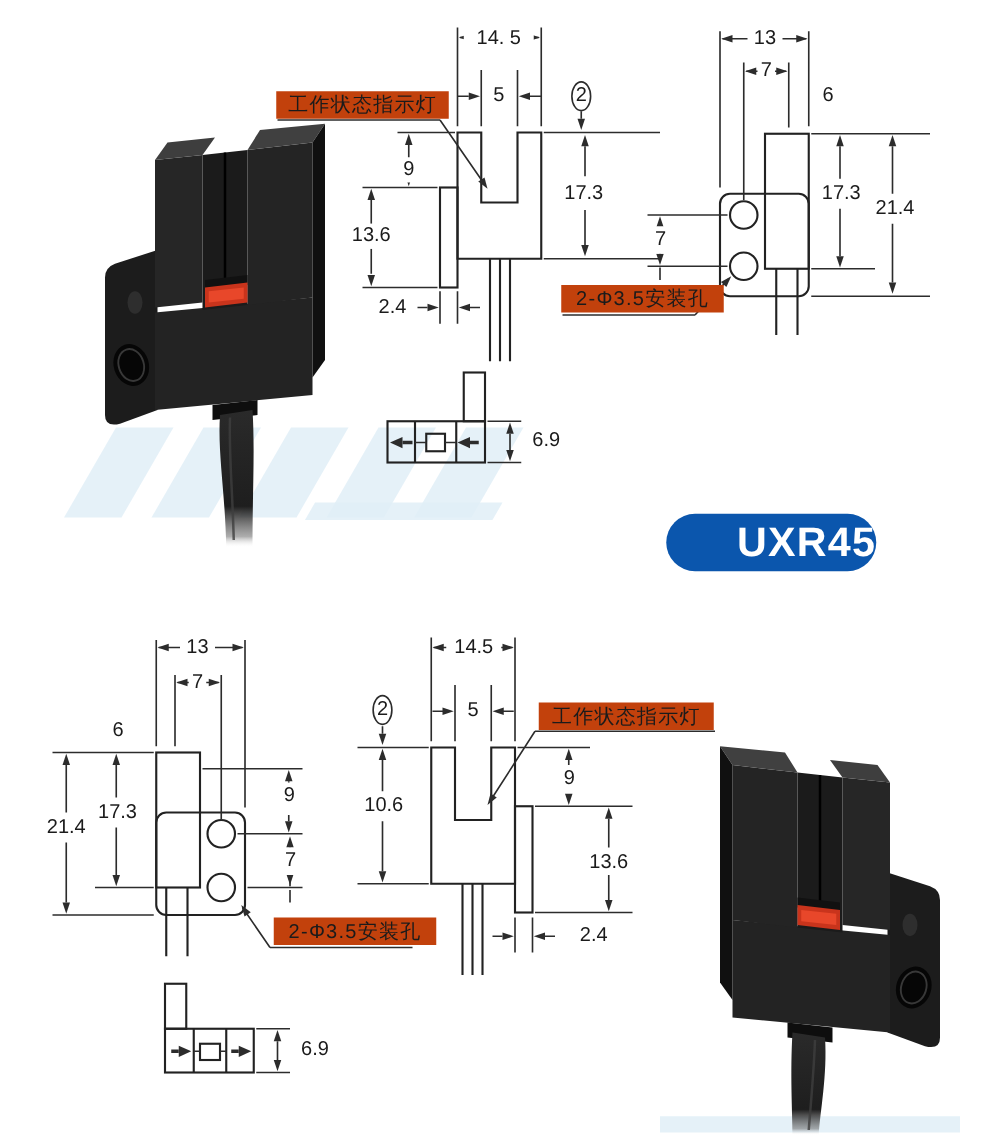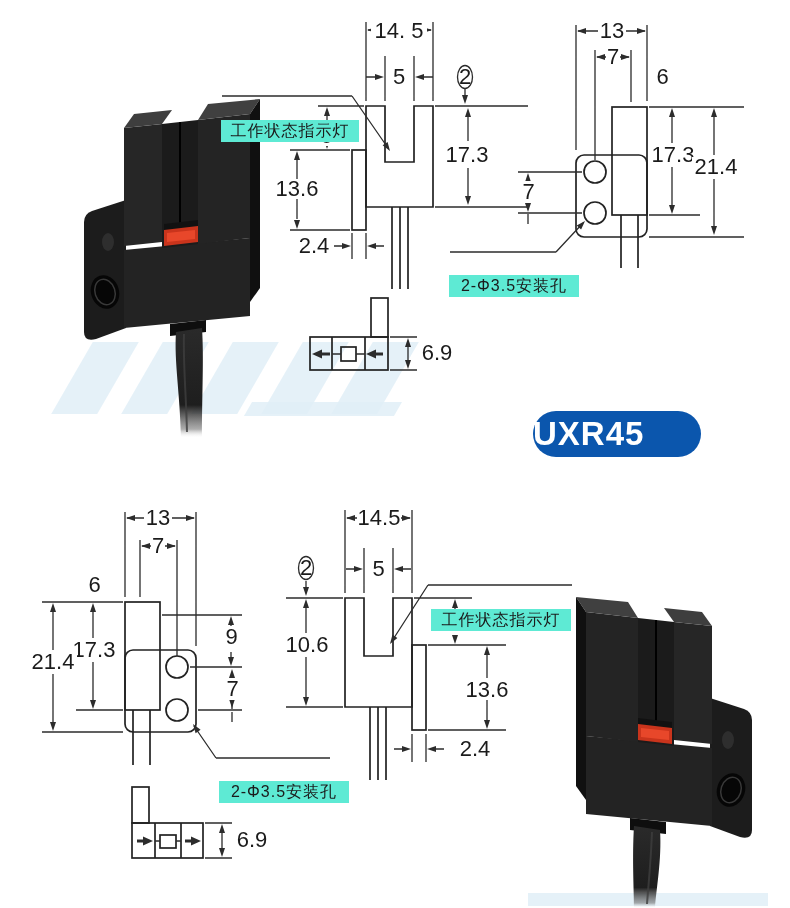--- a/index.html
+++ b/index.html
@@ -4,25 +4,25 @@
 <style>
   html,body{margin:0;padding:0;background:#fff;}
   #page{position:relative;width:790px;height:908px;background:#fff;overflow:hidden;
         font-family:"Liberation Sans",sans-serif;}
   svg{position:absolute;left:0;top:0;}
   .ln{stroke:#2c2c2c;stroke-width:1.3;fill:none;}
   .bd{stroke:#222;stroke-width:1.7;fill:none;}
   .th{stroke:#2c2c2c;stroke-width:2.8;fill:none;}
   .arw{fill:#2c2c2c;stroke:none;}
   .dim{position:absolute;display:flex;align-items:center;justify-content:center;
-       font-size:22px;color:#1b1b1b;background:#fff;white-space:nowrap;}
+       font-size:16px;color:#1b1b1b;background:#fff;white-space:nowrap;}
   .nobg{background:transparent;}
-  .cjk{font-size:16px;letter-spacing:1px;background:#5eead4;margin-top:47px;}
+  .cjk{font-size:16px;letter-spacing:1px;background:#c2410c;}
   #badge{position:absolute;left:533px;top:411px;width:168px;height:46px;border-radius:23px;
-         display:flex;align-items:center;justify-content:flex-start;
+         display:flex;align-items:center;justify-content:flex-end;
          color:#fff;font-size:33px;font-weight:700;letter-spacing:1px;}
   .wm{position:absolute;background:#e0eff7;opacity:.85;}
   .wm-bar{width:46px;height:72px;transform:skewX(-30deg);position:absolute;top:0;}
 </style>
 </head>
 <body>
 
 <div id="page">
 
   <div class="wm" style="left:58px;top:342px;width:350px;height:80px;background:transparent;opacity:1;">

